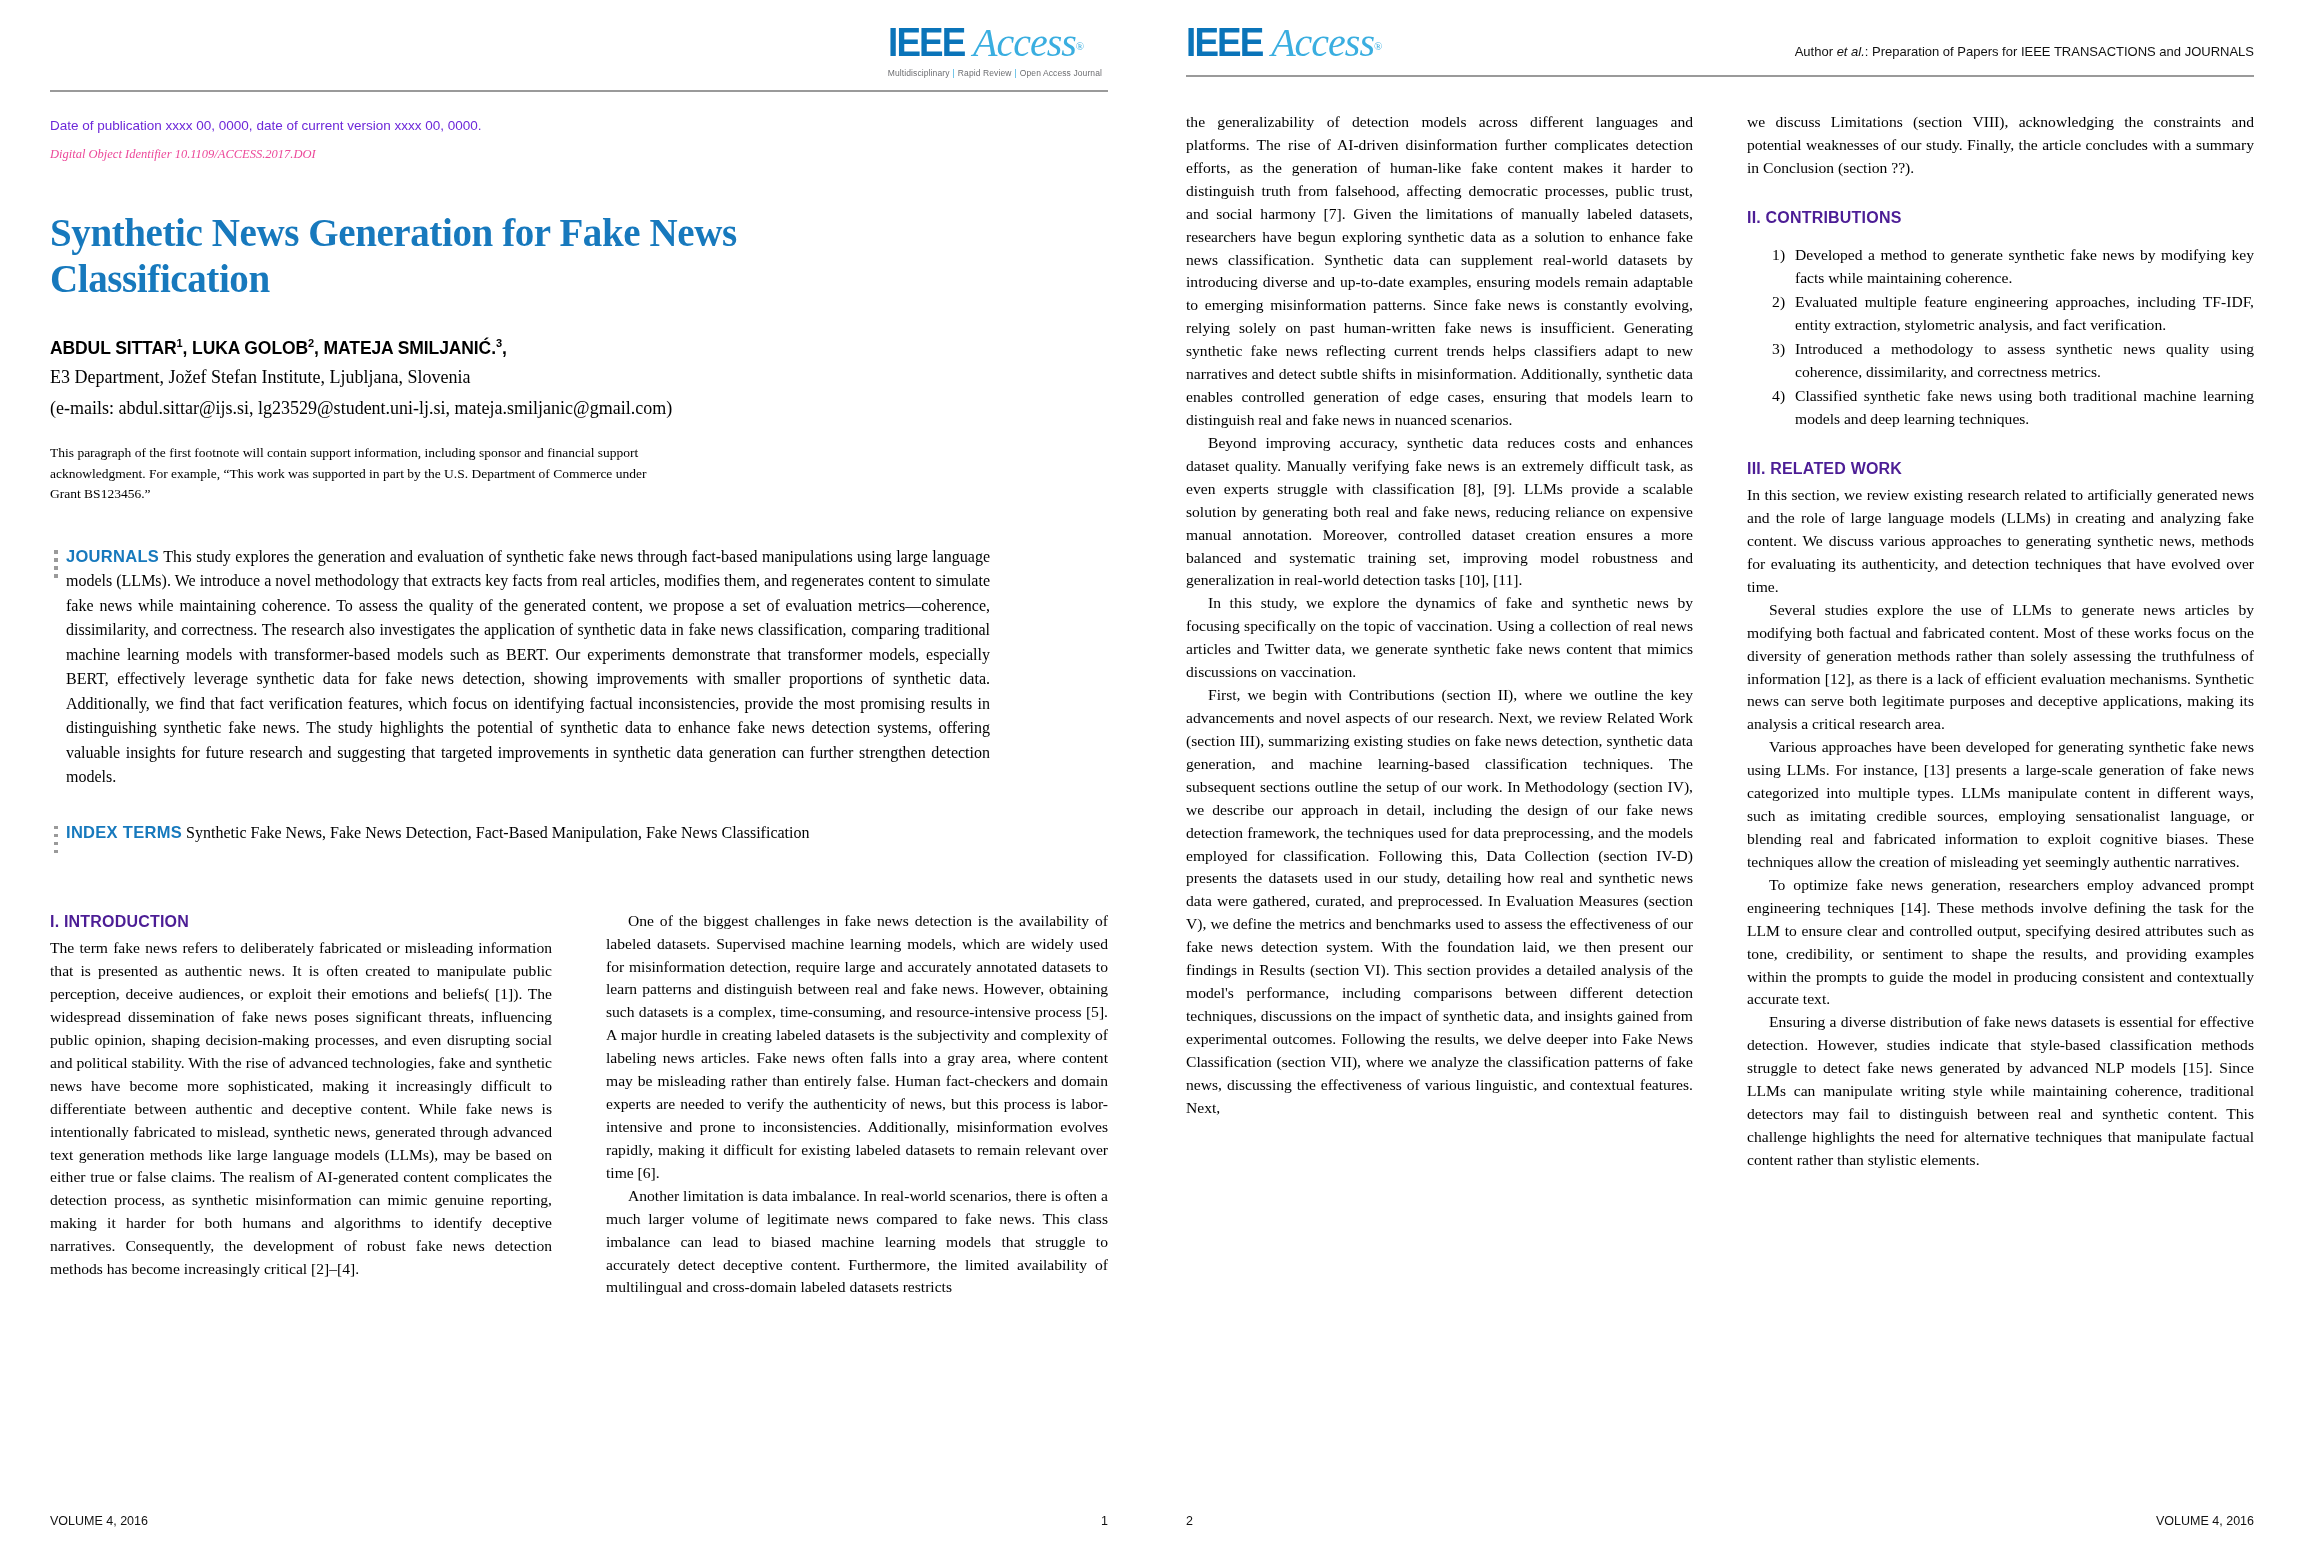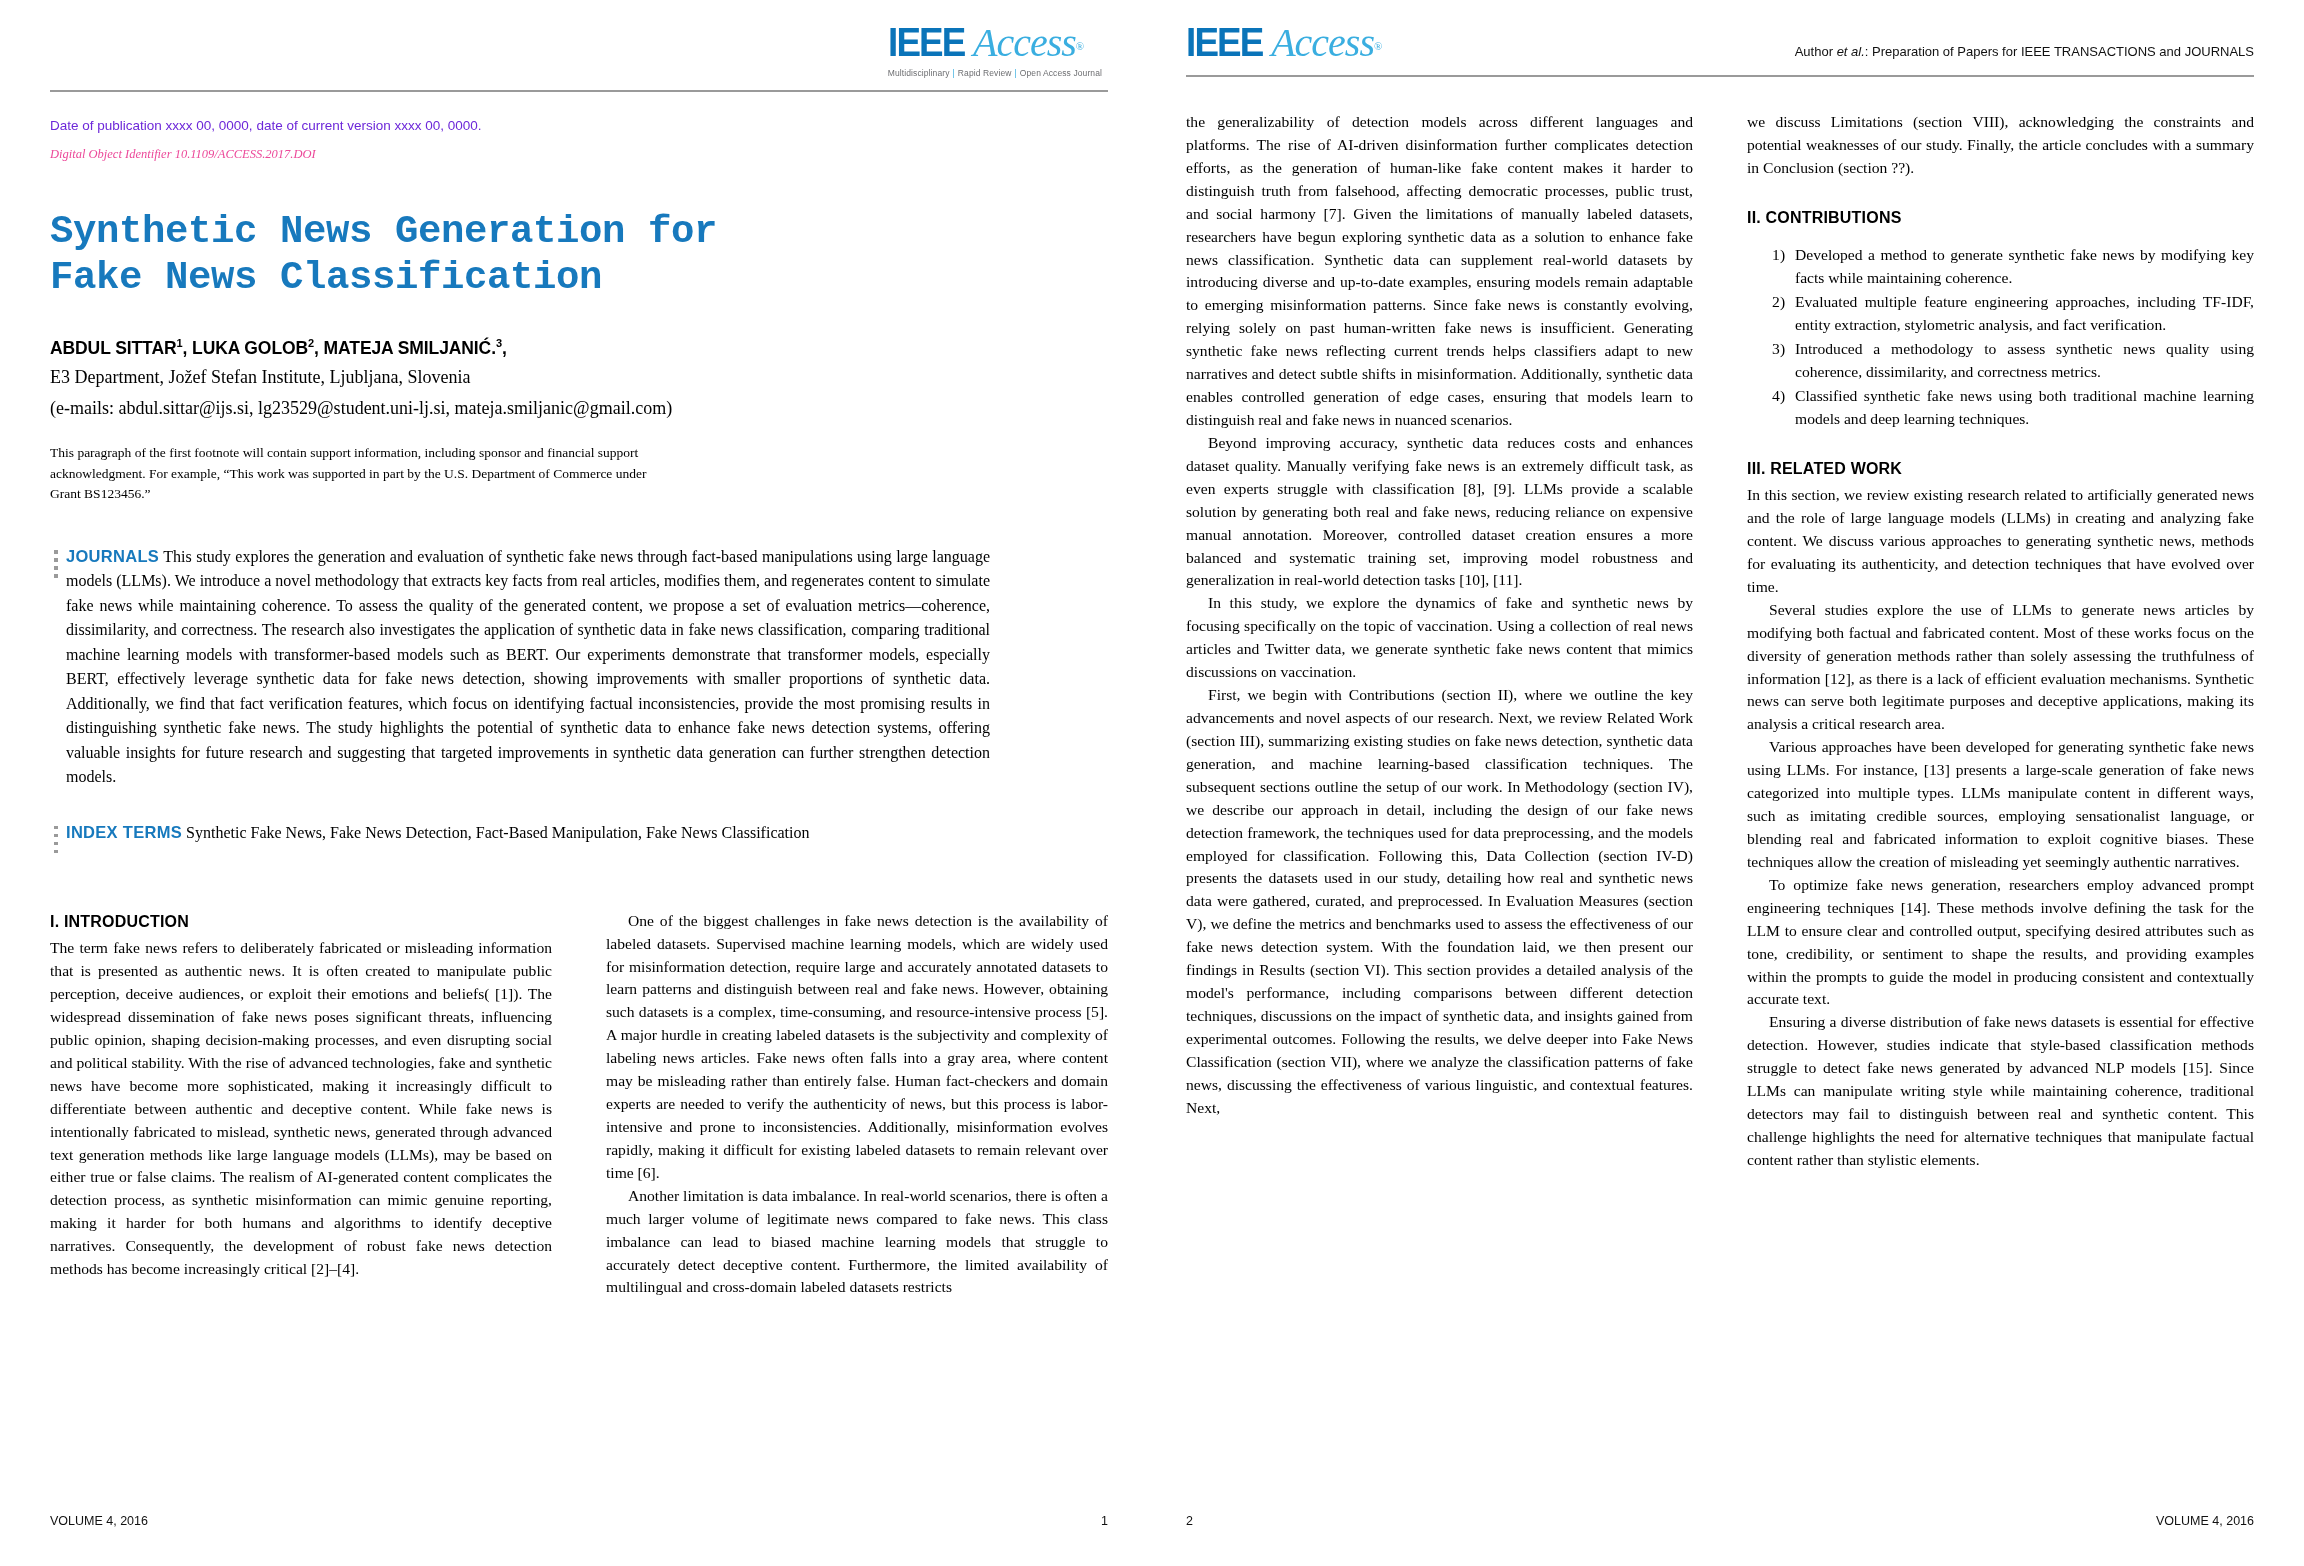--- a/index.html
+++ b/index.html
@@ -97,21 +97,21 @@
   }
   .doi {
     font-family: "Liberation Serif", serif;
     font-style: italic;
     font-size: 12.5px;
     color: #ec4899;
     margin-top: 14px;
   }
 
   .paper-title {
-    font-family: Liberation Mono, monospace;
+    font-family: Liberation Serif, serif;
     font-weight: bold;
     font-size: 39px;
     line-height: 1.17;
     color: #1779bd;
     letter-spacing: -0.4px;
     margin-top: 48px;
     max-width: 700px;
   }
 
   .authors {
@@ -190,21 +190,21 @@
     text-justify: inter-word;
     hyphens: none;
   }
   .col-right-page {
     width: 512px;
   }
   .secthead {
     font-family: "Liberation Sans", sans-serif;
     font-weight: bold;
     font-size: 16px;
-    color: #000000;
+    color: #4c1d95;
     letter-spacing: 0.2px;
     margin: 0 0 4px 0;
   }
   .secthead.spaced { margin-top: 26px; }
   p.body { margin: 0; }
   p.body.ind { text-indent: 22px; }
 
   ol.contrib {
     margin: 15px 0 0 0;
     padding-left: 42px;

